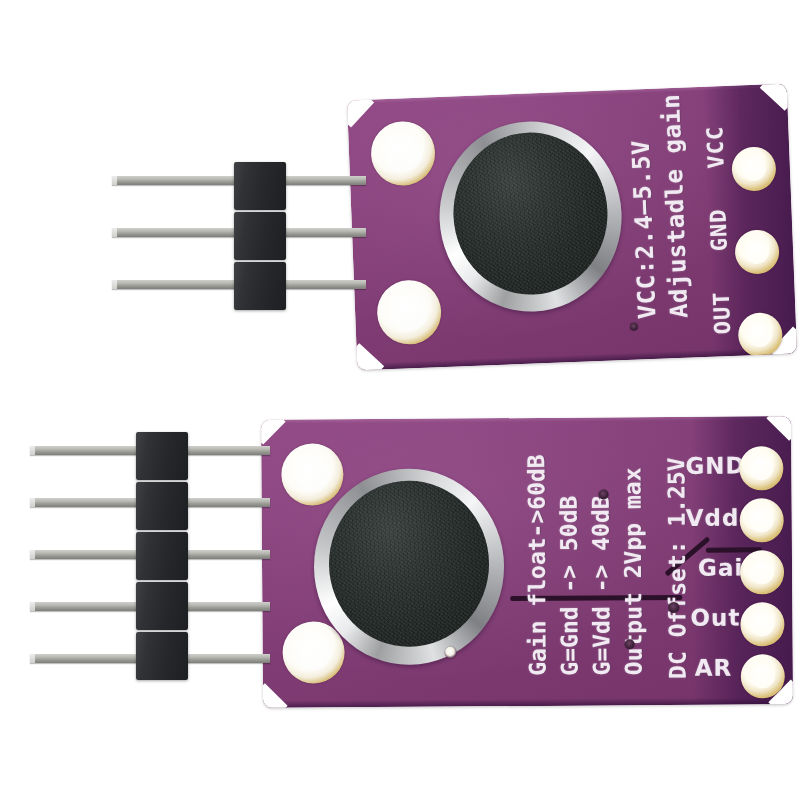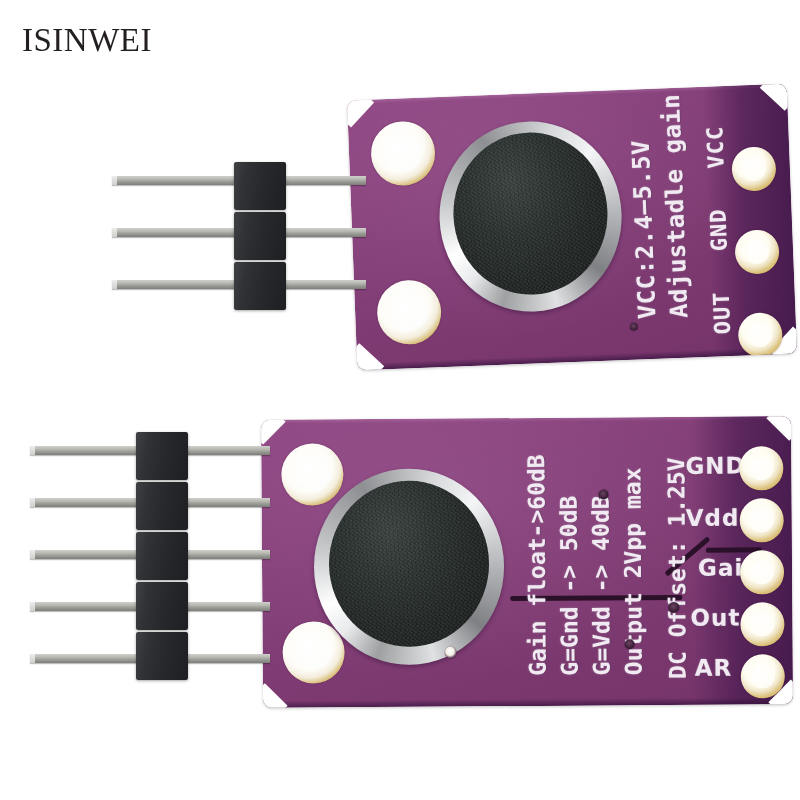--- a/index.html
+++ b/index.html
@@ -140,21 +140,20 @@
   .pin .tip{
     position:absolute;top:0;bottom:0;width:5px;
     background:linear-gradient(180deg,#ececed,#cfcfca);
   }
 </style>
 </head>
 <body>
 
 <div class="stage">
 
-  <div class="brand">ISINWEI</div>
 
   <div class="board" id="boardTop" style="left:352px;top:92px;width:440px;height:270px;transform:rotate(-2.2deg);">
     <div class="pcb">
       <div class="edge-top"></div>
       <div class="edgeband" style="width:84px;"></div>
       <div class="edge-bottom"></div>
 
       <div class="chamfer" style="left:-14px;top:-14px;width:34px;height:34px;transform:rotate(45deg);"></div>
       <div class="chamfer" style="right:-14px;top:-14px;width:34px;height:34px;transform:rotate(45deg);"></div>
       <div class="chamfer" style="left:-14px;bottom:-14px;width:34px;height:34px;transform:rotate(45deg);"></div>

